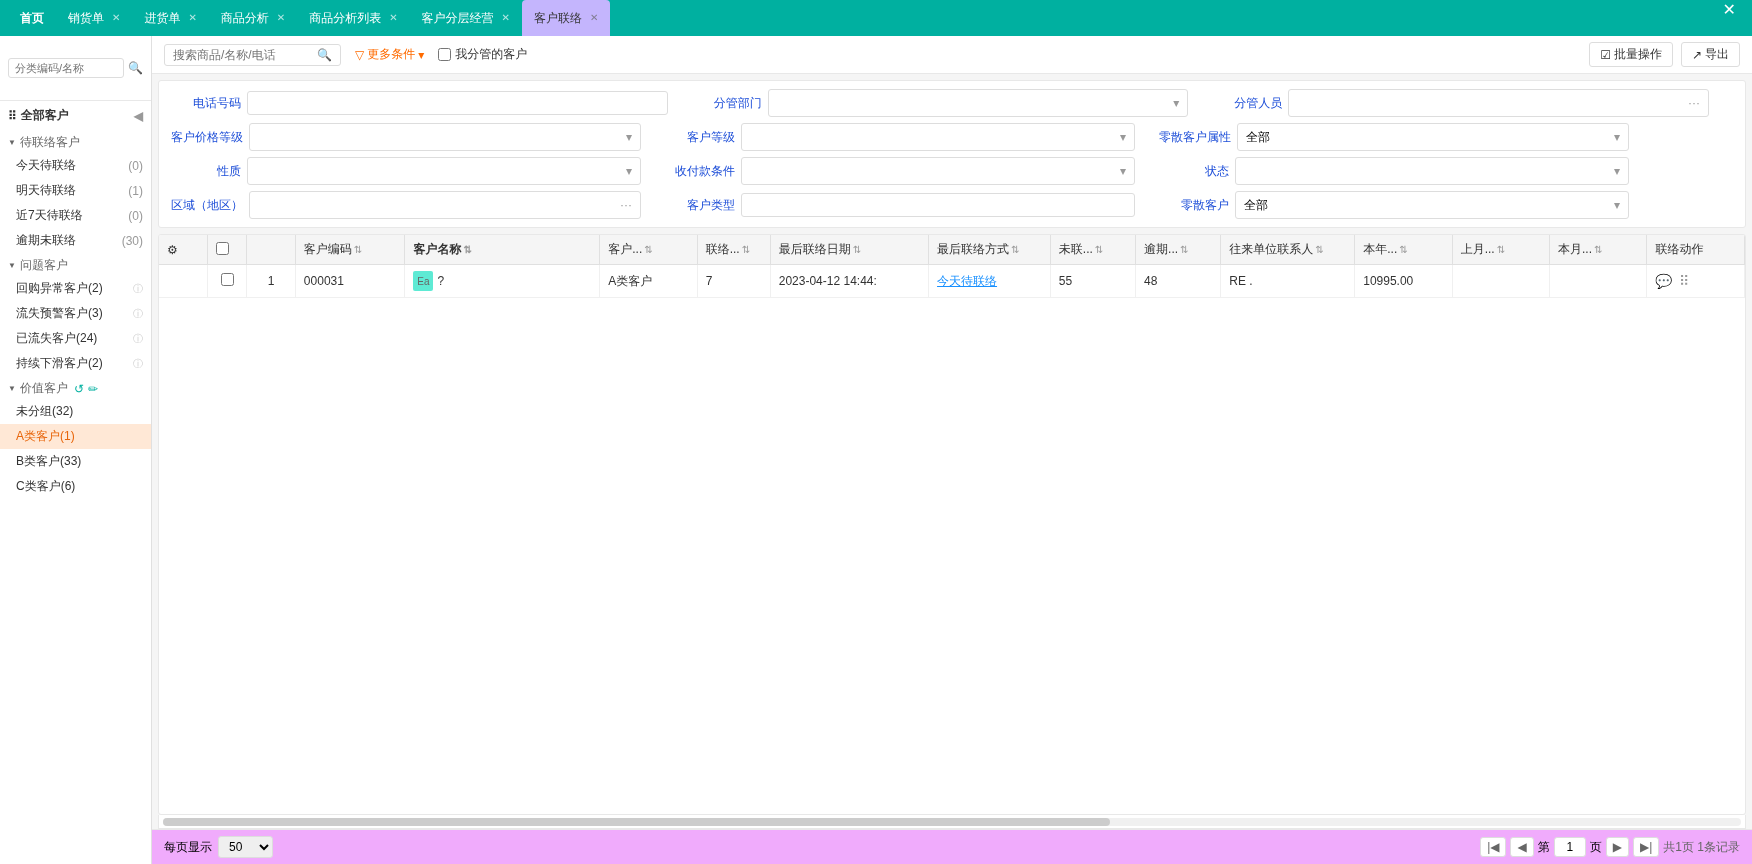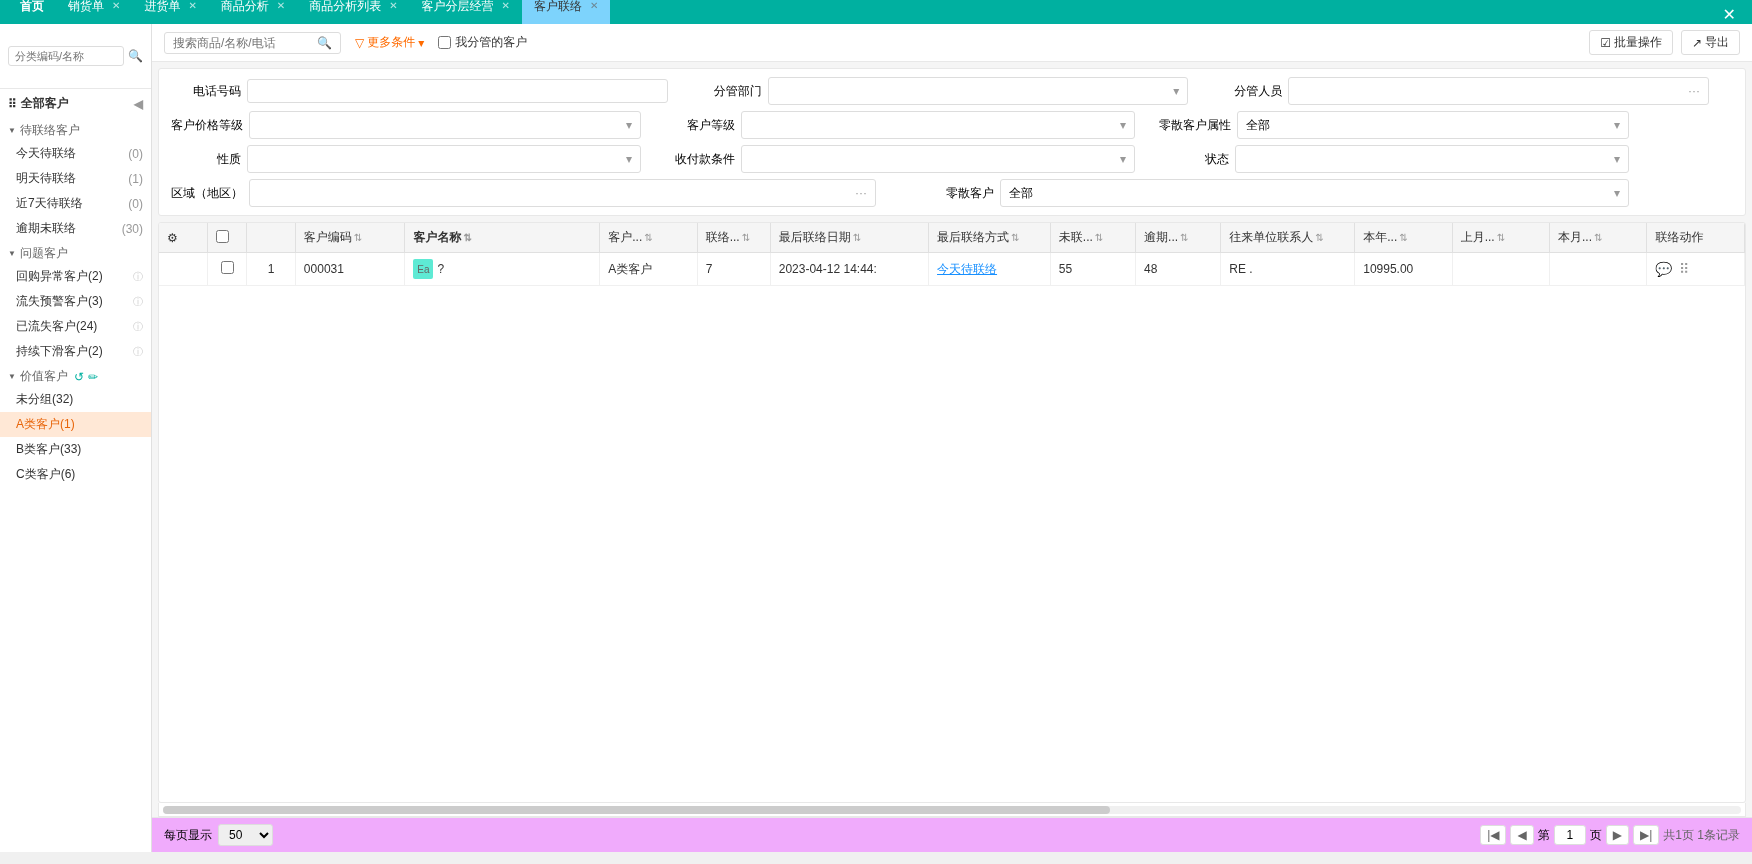--- a/index.html
+++ b/index.html
@@ -1,29 +1,29 @@
 <!DOCTYPE html>
 <html><head>
   <meta charset="utf-8">
   <style>
     * { box-sizing: border-box; margin: 0; padding: 0; font-family: 'Microsoft YaHei', Arial, sans-serif; font-size: 12px; }
     body { background: #f0f0f0; overflow: hidden; width: 1752px; height: 864px; }
 
     
     .top-nav {
-      display: flex; align-items: flex-end;
-      background: #00b0a0; height: 24px; padding: 0 8px;
+      display: flex; align-items: flex-start;
+      background: #00b0a0; height: 36px; padding: 0 8px;
       color: white;
     }
     .nav-item {
       padding: 0 12px; height: 36px; line-height: 36px;
       cursor: pointer; color: white; white-space: nowrap;
       display: flex; align-items: center; gap: 4px;
     }
-    .nav-item.active { background: #7dd3fc; color: #333; border-radius: 4px 4px 0 0; }
+    .nav-item.active { background: #c4b5fd; color: #333; border-radius: 4px 4px 0 0; }
     .nav-item .close-icon { font-size: 10px; margin-left: 4px; opacity: 0.7; }
     .nav-item.active .close-icon { color: #666; }
     .top-nav .home { font-weight: bold; }
     .top-nav-spacer { flex: 1; }
     .nav-close { color: white; cursor: pointer; font-size: 16px; padding: 0 8px; }
 
     
     .main-layout { display: flex; height: calc(864px - 36px); }
 
     
@@ -98,21 +98,21 @@
       background: white; border: 1px solid #e8e8e8; margin: 6px;
       border-radius: 3px; padding: 8px 12px;
     }
     .filter-row {
       display: flex; align-items: center; gap: 0; margin-bottom: 6px;
     }
     .filter-row:last-child { margin-bottom: 0; }
     .filter-cell {
       display: flex; align-items: center; flex: 1; gap: 6px;
     }
-    .filter-label { color: #000000; white-space: nowrap; min-width: 70px; text-align: right; }
+    .filter-label { color: #1d4ed8; white-space: nowrap; min-width: 70px; text-align: right; }
     .filter-input {
       flex: 1; border: 1px solid #ddd; border-radius: 3px;
       padding: 4px 8px; font-size: 12px; outline: none; background: white;
     }
     .filter-select {
       flex: 1; border: 1px solid #ddd; border-radius: 3px;
       padding: 4px 8px; font-size: 12px; outline: none; background: white;
       display: flex; align-items: center; justify-content: space-between;
       cursor: pointer; height: 28px;
     }
@@ -420,20 +420,24 @@
 
         <div class="filter-row">
           <div class="filter-cell">
             <span class="filter-label">区域（地区）</span>
             <div class="filter-select">
               <span></span>
               <span class="dots">···</span>
             </div>
           </div>
           <div style="min-width:24px;"></div>
+          <div class="filter-cell">
+            <span class="filter-label">客户类型</span>
+            <input class="filter-input" type="text" style="">
+          </div>
           <div style="min-width:24px;"></div>
           <div class="filter-cell">
             <span class="filter-label">零散客户</span>
             <div class="filter-select">
               <span>全部</span>
               <span class="arrow">▾</span>
             </div>
           </div>
           <div style="min-width:24px;"></div>
           <div style="min-width:80px;"></div>

